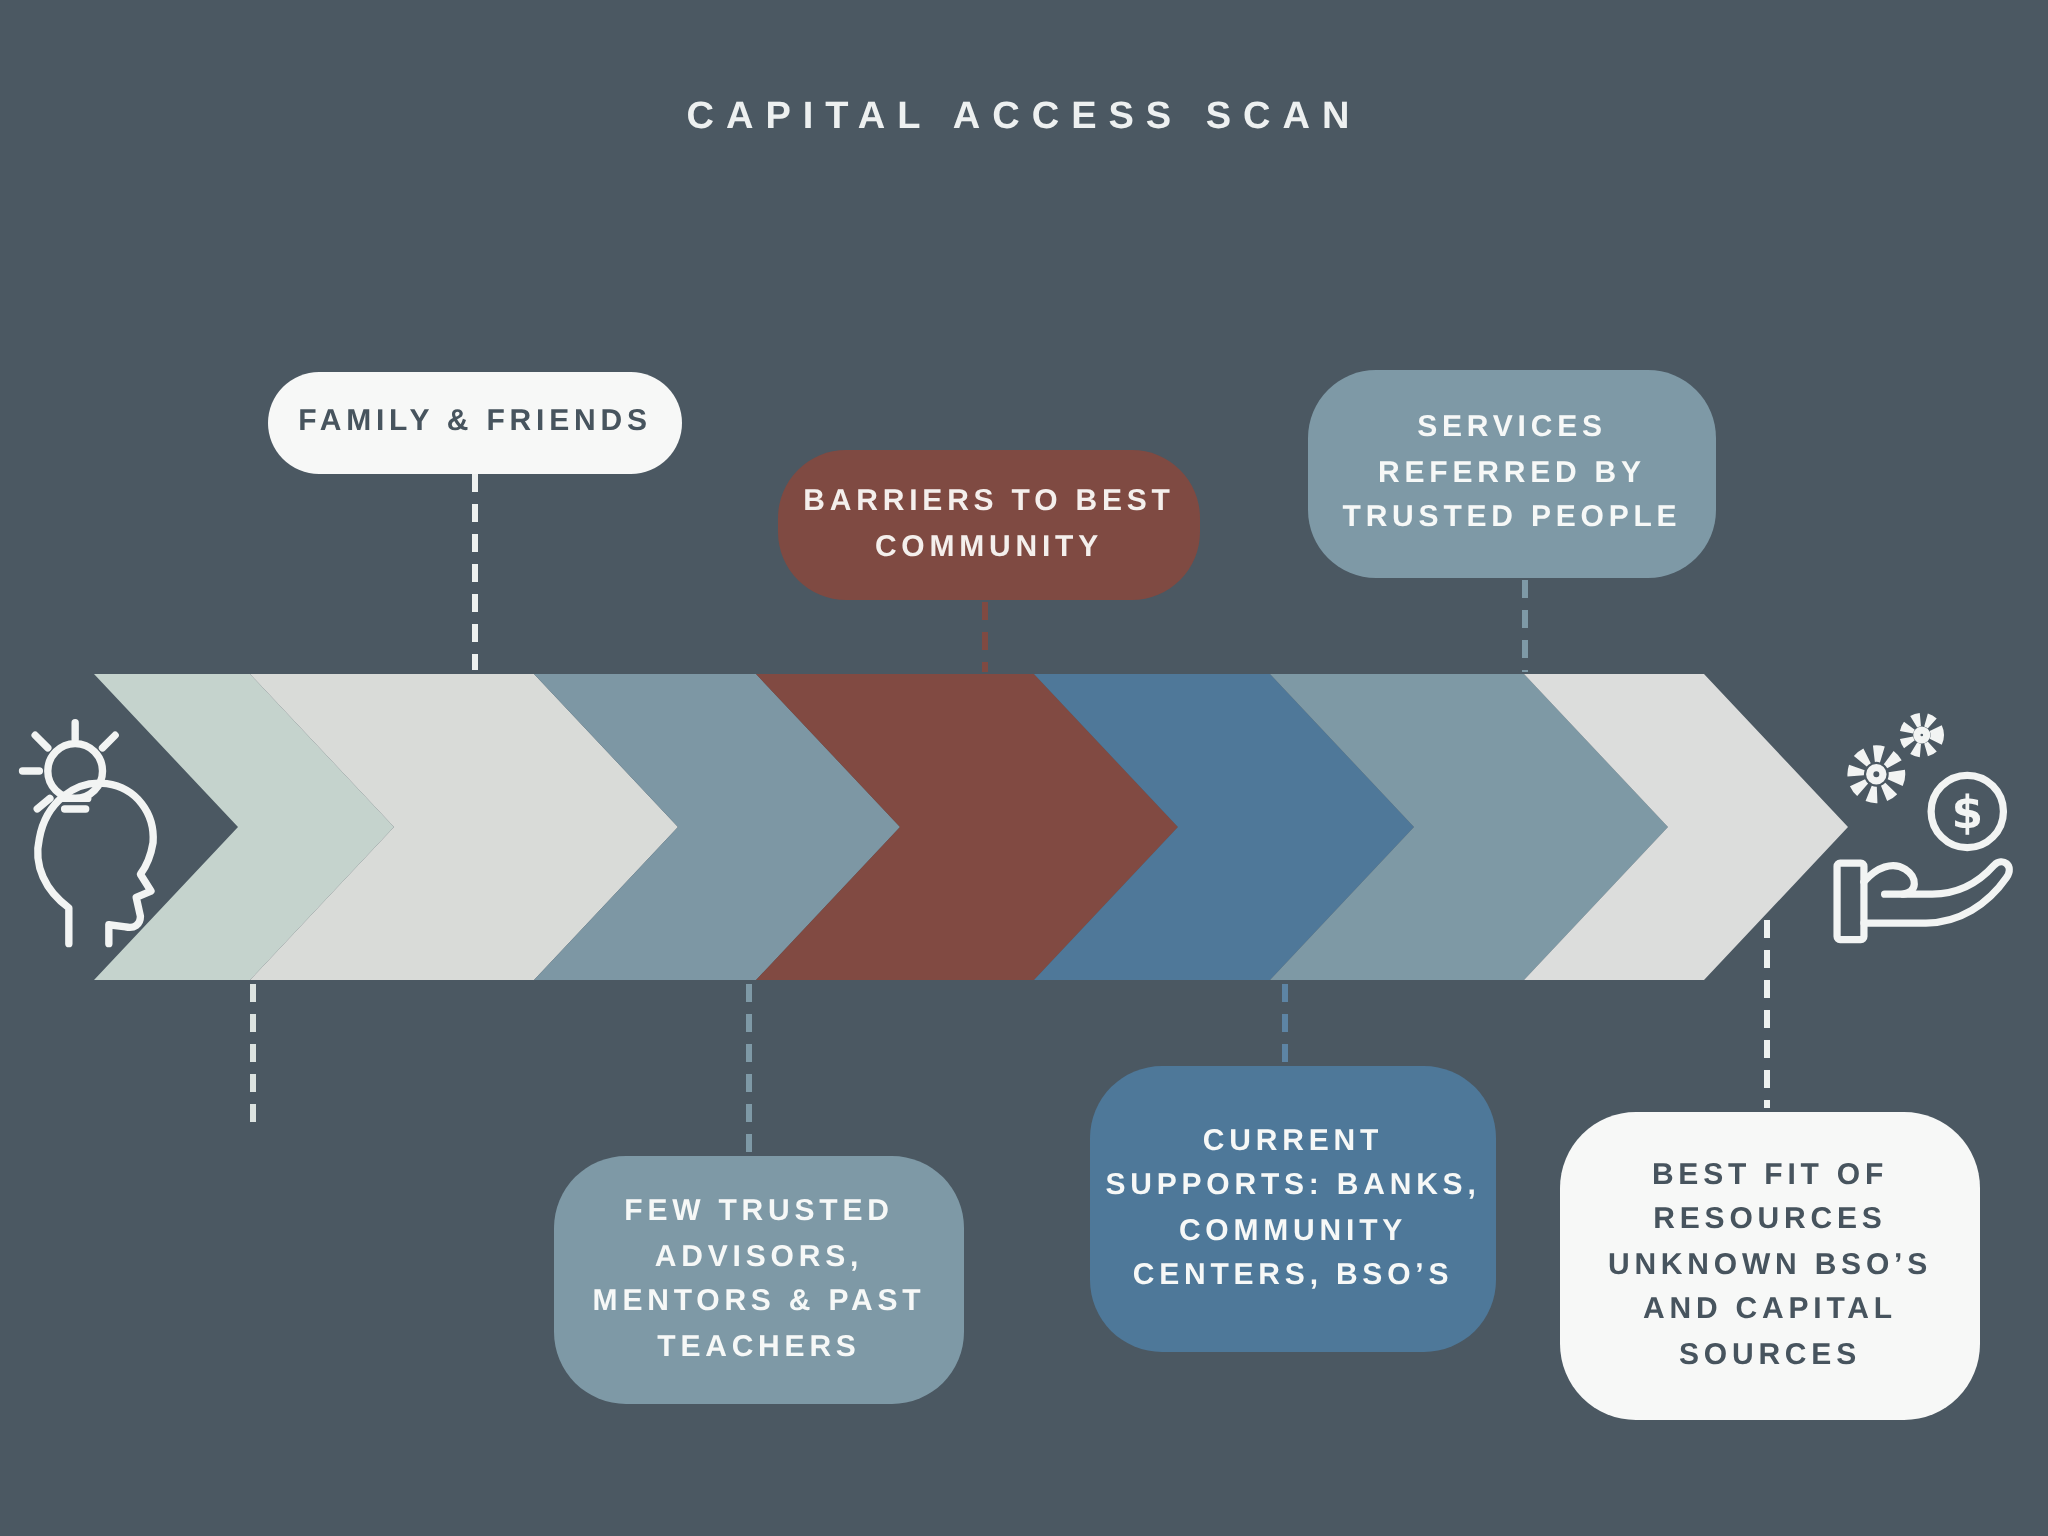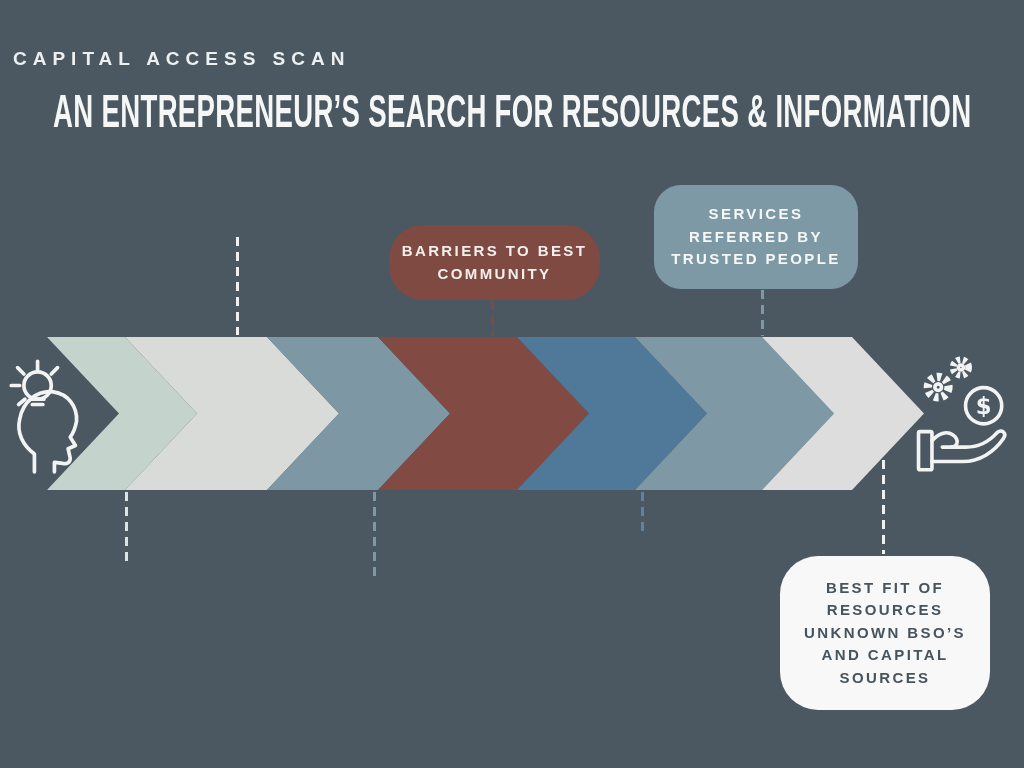--- a/index.html
+++ b/index.html
@@ -1,21 +1,21 @@
 <!DOCTYPE html>
 <html><head>
 <meta charset="utf-8">
 <style>
   html,body{margin:0;padding:0;background:#30393f;}
   .canvas{position:relative;width:1024px;height:768px;background:#4b5862;overflow:hidden;
           font-family:"Liberation Sans",sans-serif;}
 
   
-  .eyebrow{position:absolute;top:48px;left:0;right:0;text-align:left;
-           font-size:19px;font-weight:700;letter-spacing:6px;color:#edf0f0;padding-left:13px;}
+  .eyebrow{position:absolute;top:48px;left:0;right:0;text-align:center;
+           font-size:19px;font-weight:700;letter-spacing:6px;color:#edf0f0;}
   .title-row{position:absolute;top:84px;left:0;right:0;display:flex;justify-content:center;}
   .title{font-size:46px;font-weight:700;color:#f5f7f6;white-space:nowrap;
          letter-spacing:.5px;transform:scaleX(.60);transform-origin:center;}
 
   
   .chev{position:absolute;top:337px;height:153px;}
   .chev1{left:47px;width:150px;clip-path:polygon(0 0,78px 0,150px 76.5px,78px 153px,0 153px,72px 76.5px);}
   .chev2{left:125px;width:214px;clip-path:polygon(0 0,142px 0,214px 76.5px,142px 153px,0 153px,72px 76.5px);}
   .chev3{left:267px;width:183px;clip-path:polygon(0 0,111px 0,183px 76.5px,111px 153px,0 153px,72px 76.5px);}
   .chev4{left:378px;width:211px;clip-path:polygon(0 0,139px 0,211px 76.5px,139px 153px,0 153px,72px 76.5px);}
@@ -51,23 +51,20 @@
   .icon-right{left:914px;top:352px;}
   .icon svg{display:block;}
   .stroke{fill:none;stroke:#f2f4f3;stroke-width:3.5;stroke-linecap:round;stroke-linejoin:round;}
 </style>
 </head>
 <body>
 
 <div class="canvas">
 
   <div class="eyebrow" style="color: rgb(237, 240, 240);">CAPITAL ACCESS SCAN</div>
-  <div class="title-row">
-    <span class="title" style="color: rgb(245, 247, 246);">AN ENTREPRENEUR’S SEARCH FOR RESOURCES &amp; INFORMATION</span>
-  </div>
 
   <div class="chev chev1" style="background-color: rgb(197, 211, 205);"></div>
   <div class="chev chev2" style="background-color: rgb(217, 219, 216);"></div>
   <div class="chev chev3" style="background-color: rgb(125, 151, 164);"></div>
   <div class="chev chev4" style="background-color: rgb(129, 74, 66);"></div>
   <div class="chev chev5" style="background-color: rgb(79, 120, 153);"></div>
   <div class="chev chev6" style="background-color: rgb(126, 153, 165);"></div>
   <div class="chev chev7" style="background-color: rgb(220, 221, 220);"></div>
 
   <div class="icon icon-left">
@@ -95,28 +92,43 @@
   </div>
 
   <div class="dash dash-family" data-dash="flow.callouts.family.connector" style="background-image: repeating-linear-gradient(rgb(238, 241, 240) 0px, rgb(238, 241, 240) 9px, transparent 9px, transparent 15px);"></div>
   <div class="dash dash-barriers" data-dash="flow.callouts.barriers.connector" style="background-image: repeating-linear-gradient(rgb(127, 74, 66) 0px, rgb(127, 74, 66) 9px, transparent 9px, transparent 15px);"></div>
   <div class="dash dash-services" data-dash="flow.callouts.services.connector" style="background-image: repeating-linear-gradient(rgb(126, 153, 166) 0px, rgb(126, 153, 166) 9px, transparent 9px, transparent 15px);"></div>
   <div class="dash dash-social" data-dash="flow.callouts.social.connector" style="background-image: repeating-linear-gradient(rgb(220, 227, 224) 0px, rgb(220, 227, 224) 9px, transparent 9px, transparent 15px);"></div>
   <div class="dash dash-few" data-dash="flow.callouts.few.connector" style="background-image: repeating-linear-gradient(rgb(126, 153, 166) 0px, rgb(126, 153, 166) 9px, transparent 9px, transparent 15px);"></div>
   <div class="dash dash-current" data-dash="flow.callouts.current.connector" style="background-image: repeating-linear-gradient(rgb(93, 132, 164) 0px, rgb(93, 132, 164) 9px, transparent 9px, transparent 15px);"></div>
   <div class="dash dash-best" data-dash="flow.callouts.best.connector" style="background-image: repeating-linear-gradient(rgb(238, 241, 240) 0px, rgb(238, 241, 240) 9px, transparent 9px, transparent 15px);"></div>
 
+  <div class="callout co-family" style="background-color: rgb(247, 248, 247); color: rgb(71, 84, 94);">
+    <span>FAMILY &amp; FRIENDS</span>
+  </div>
   <div class="callout co-barriers" style="background-color: rgb(127, 74, 66); color: rgb(244, 239, 236);">
     <span>BARRIERS TO BEST
 COMMUNITY</span>
   </div>
-  <div class="callout co-services" style="background-color: rgb(126, 153, 166); color: rgb(246, 248, 247); border-radius: 27px;">
+  <div class="callout co-services" style="background-color: rgb(126, 153, 166); color: rgb(246, 248, 247);">
     <span>SERVICES
 REFERRED BY
 TRUSTED PEOPLE</span>
+  </div>
+  <div class="callout co-few" style="background-color: rgb(126, 153, 166); color: rgb(246, 248, 247);">
+    <span>FEW TRUSTED
+ADVISORS,
+MENTORS &amp; PAST
+TEACHERS</span>
+  </div>
+  <div class="callout co-current" style="background-color: rgb(78, 120, 153); color: rgb(246, 248, 247);">
+    <span>CURRENT
+SUPPORTS: BANKS,
+COMMUNITY
+CENTERS, BSO’S</span>
   </div>
   <div class="callout co-best" style="background-color: rgb(247, 248, 247); color: rgb(71, 84, 94); justify-content: center;">
     <span>BEST FIT OF
 RESOURCES
 UNKNOWN BSO’S
 AND CAPITAL
 SOURCES</span>
   </div>
 
 </div>

